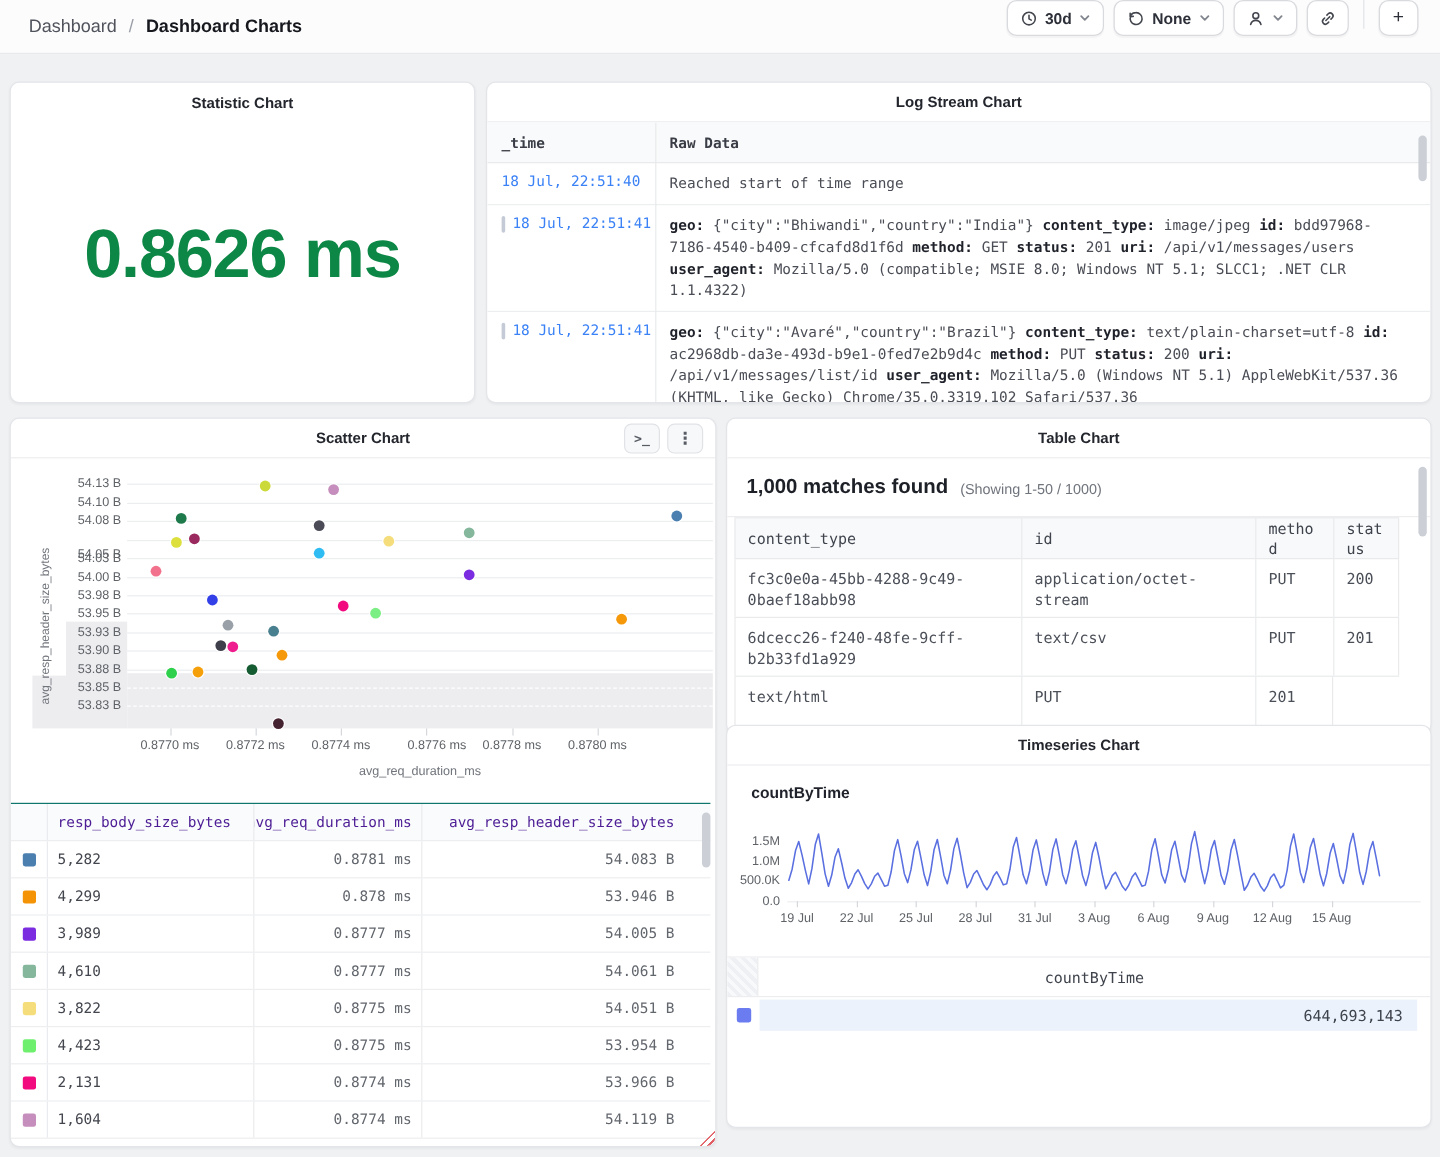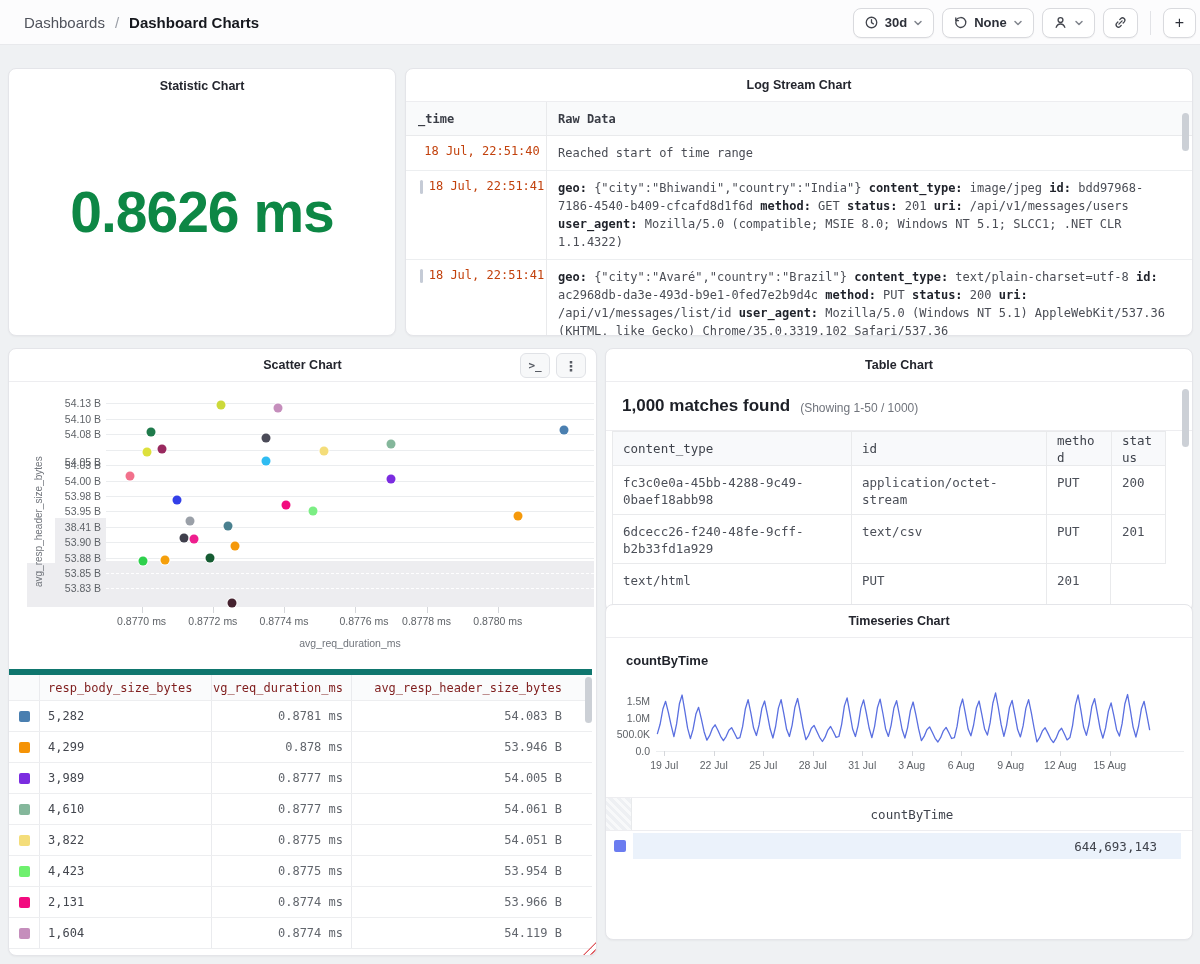--- a/index.html
+++ b/index.html
@@ -6,21 +6,21 @@
   html,body { margin:0; padding:0; background:#eff1f3; }
   body { font-family:"Liberation Sans","DejaVu Sans",sans-serif; color:#23252d; }
   #app { position:relative; width:1200px; height:964px; background:#eff1f3; overflow:hidden; }
 
   
   #topbar { position:absolute; left:0; top:0; width:1200px; height:45px; background:#fcfcfd; border-bottom:1px solid #e8e9ec; }
   .crumbs { position:absolute; left:24px; top:0; height:45px; display:flex; align-items:center; gap:10px; }
   .crumb-root { font-size:15px; color:#50535c; cursor:pointer; }
   .crumb-sep { font-size:15px; color:#9a9ea6; }
   .crumb-cur { font-size:15px; font-weight:700; color:#16181e; }
-  .tb-actions { position:absolute; right:4px; top:0; height:45px; display:flex; align-items:center; gap:8px; }
+  .tb-actions { position:absolute; right:18px; top:0; height:45px; display:flex; align-items:flex-start; gap:8px; }
   .tb-btn { height:30px; display:inline-flex; align-items:center; gap:6px; padding:0 10px; background:#fff;
             border:1px solid #d9dade; border-radius:8px; font-family:inherit; font-size:13px; font-weight:600; color:#2d3039;
             box-shadow:0 1px 1px rgba(20,22,30,.04); cursor:pointer; }
   .tb-btn svg { display:block; }
   .tb-divider { width:1px; height:24px; background:#e2e3e7; margin:0 4px; }
   .icon-stroke { fill:none; stroke:#43464e; stroke-width:1.4; stroke-linecap:round; stroke-linejoin:round; }
   .chev { fill:none; stroke:#81858d; stroke-width:1.5; stroke-linecap:round; stroke-linejoin:round; }
 
   
   .card { position:absolute; background:#fff; border:1px solid #e4e5e9; border-radius:8px; box-shadow:0 1px 2px rgba(16,18,26,.04); overflow:hidden; }
@@ -39,21 +39,21 @@
                 font-size:57px; font-weight:700; letter-spacing:-1px; }
 
   
   #log-table { position:absolute; left:0; top:33px; width:786px; bottom:0; overflow:hidden; }
   #log-head { height:34px; background:#f9fafb; border-bottom:1px solid #e9eaec; display:flex; align-items:center;
               font-size:12px; font-weight:700; color:#3a3d46; }
   .log-col-time { width:140px; padding-left:12px; }
   .log-col-raw  { padding-left:12px; }
   .log-vline { position:absolute; left:140px; top:0; bottom:0; width:1px; background:#e9eaec; }
   .log-row { display:flex; border-bottom:1px solid #eceef0; font-size:12px; }
-  .log-time { width:140px; flex:none; padding:8px 0 8px 12px; color:#c2410c; display:flex; align-items:flex-start; gap:6px;justify-content:center; }
+  .log-time { width:140px; flex:none; padding:8px 0 8px 12px; color:#3b82f6; display:flex; align-items:flex-start; gap:6px; }
   .log-bar { width:3px; height:14px; border-radius:2px; background:#c5cbd6; margin-top:1px; flex:none; }
   .log-data { flex:1; padding:8px 16px 8px 12px; line-height:18px; color:#4a4d55; word-break:break-word; }
   .log-data b { color:#1f222a; font-weight:700; }
   .vthumb { position:absolute; width:7px; border-radius:4px; background:#ccd0d6; }
 
   
   .title-actions { position:absolute; right:10px; top:4px; display:flex; gap:6px; }
   .mini-btn { width:30px; height:25px; border:1px solid #e0e2e6; background:#f7f8f9; border-radius:6px; display:flex; align-items:center; justify-content:center;
               color:#585c64; font-size:11px; cursor:pointer; }
   #scatter-plot { position:absolute; left:97px; top:44px; width:488px; height:214px; }
@@ -63,21 +63,21 @@
   .dot { position:absolute; width:9px; height:9px; border-radius:50%; transform:translate(-50%,-50%); z-index:5; box-shadow:0 0 0 1px rgba(255,255,255,.85); }
   #scatter-ylabels { position:absolute; left:38px; top:44px; width:54px; height:214px; z-index:4; }
   #scatter-ylabels div { position:absolute; right:0; transform:translateY(-50%); font-size:10.5px; color:#5f6368; white-space:nowrap; }
   #scatter-ytitle { position:absolute; left:24px; top:64px; height:174px; writing-mode:vertical-rl; transform:rotate(180deg);
                     font-size:10px; color:#70747b; display:flex; align-items:center; }
   .x-dash { position:absolute; top:258px; width:1px; height:6px; background:#d5d7db; }
   #scatter-xlabels div { position:absolute; top:266px; transform:translateX(-50%); font-size:10.5px; color:#5f6368; white-space:nowrap; }
   #scatter-xtitle { position:absolute; top:288px; left:341px; transform:translateX(-50%); font-size:10.5px; color:#70747b; }
   #legend-table { position:absolute; left:0; top:320px; width:583px; }
   .lg-row { display:grid; grid-template-columns:30px 172px 140px 241px; border-bottom:1px solid #edeef0; font-size:12px; }
-  .lg-head { background:#fafbfc; color:#7f1d1d; height:32px; border-top:6px solid #0f766e; }
+  .lg-head { background:#fafbfc; color:#4c1d95; height:32px; border-top:1px solid #0f766e; }
   .lg-head > div, .lg-row > div { display:flex; align-items:center; overflow:hidden; white-space:nowrap; }
   .lg-c1 { justify-content:center; }
   .lg-c2 { padding-left:8px; border-left:1px solid #eaebee; }
   .lg-c3 { justify-content:flex-end; padding-right:8px; border-left:1px solid #eaebee; }
   .lg-c4 { justify-content:flex-end; padding-right:30px; border-left:1px solid #eaebee; }
   .lg-row:not(.lg-head) { height:31px; color:#43464e; }
   .lg-row .dim { color:#62666d; }
   .swatch { width:11px; height:11px; border-radius:2px; flex:none; }
   .resize-handle { position:absolute; right:0; bottom:0; width:13px; height:13px;
                    background:repeating-linear-gradient(135deg,#e05e63 0 1.5px, rgba(0,0,0,0) 1.5px 4.5px);
@@ -103,30 +103,30 @@
   .ts-dash { position:absolute; top:146px; width:1px; height:5px; background:#d5d7db; }
   #ts-xlabels div { position:absolute; top:154px; transform:translateX(-50%); font-size:10.5px; color:#5f6368; white-space:nowrap; }
   #ts-baseline { position:absolute; left:50px; top:146px; width:528px; height:1px; background:#eceef0; }
   #ts-summary { position:absolute; left:0; top:192px; width:100%; border-top:1px solid #ededf0; }
   #ts-sum-head { height:33px; display:flex; border-bottom:1px solid #ededf0; }
   #ts-sum-gutter { width:26px; border-right:1px solid #e8eaec; background:repeating-linear-gradient(45deg,#eef0f3 0 3px,#f8f9fa 3px 6px); }
   #ts-sum-title { flex:1; display:flex; align-items:center; justify-content:center; font-size:12.5px; color:#3f434c; }
   #ts-sum-row { height:30px; display:flex; align-items:center; }
   #ts-sum-swatch { margin-left:8px; width:12px; height:12px; border-radius:2px; flex:none; }
   #ts-sum-cell { margin-left:7px; margin-right:11px; flex:1; height:26px; display:flex; align-items:center; justify-content:flex-end;
-                 padding-right:24px; font-size:12.5px; color:#3f434c; }
+                 padding-right:12px; font-size:12.5px; color:#3f434c; }
 </style>
 </head>
 <body>
 
 <div id="app">
 
   <div id="topbar">
     <div class="crumbs">
-      <span class="crumb-root">Dashboards</span>
+      <span class="crumb-root">Dashboard</span>
       <span class="crumb-sep">/</span>
       <span class="crumb-cur">Dashboard Charts</span>
     </div>
     <div class="tb-actions">
       <button class="tb-btn">
         <svg width="15" height="15" viewBox="0 0 16 16" class="icon-stroke">
             <circle cx="8" cy="8" r="5.6"></circle>
             <path d="M8 5v3.2l2 1.2"></path>
           </svg>
         <span>30d</span>
@@ -221,21 +221,21 @@
     <div id="scatter-ytitle">avg_resp_header_size_bytes</div>
     <div id="scatter-ylabels">
         <div style="top: 4.89914%;">54.13 B</div>
         <div style="top: 12.1037%;">54.10 B</div>
         <div style="top: 19.3084%;">54.08 B</div>
         <div style="top: 26.513%; margin-top: 12px;">54.05 B</div>
         <div style="top: 33.7176%;">54.03 B</div>
         <div style="top: 40.9222%;">54.00 B</div>
         <div style="top: 48.1268%;">53.98 B</div>
         <div style="top: 55.3314%;">53.95 B</div>
-        <div style="top: 62.536%;">38.41 B</div>
+        <div style="top: 62.536%;">53.93 B</div>
         <div style="top: 69.7406%;">53.90 B</div>
         <div style="top: 76.9452%; padding-left: 44px;">53.88 B</div>
         <div style="top: 84.1499%;">53.85 B</div>
         <div style="top: 91.3545%;">53.83 B</div>
       </div>
     <div id="scatter-plot">
         <div class="gray-zone" style="inset: 78.5% 0px 0px;"></div>
         <div class="grid-h" style="top: 4.89914%;"></div>
         <div class="grid-h" style="top: 12.1037%;"></div>
         <div class="grid-h" style="top: 19.3084%;"></div>

